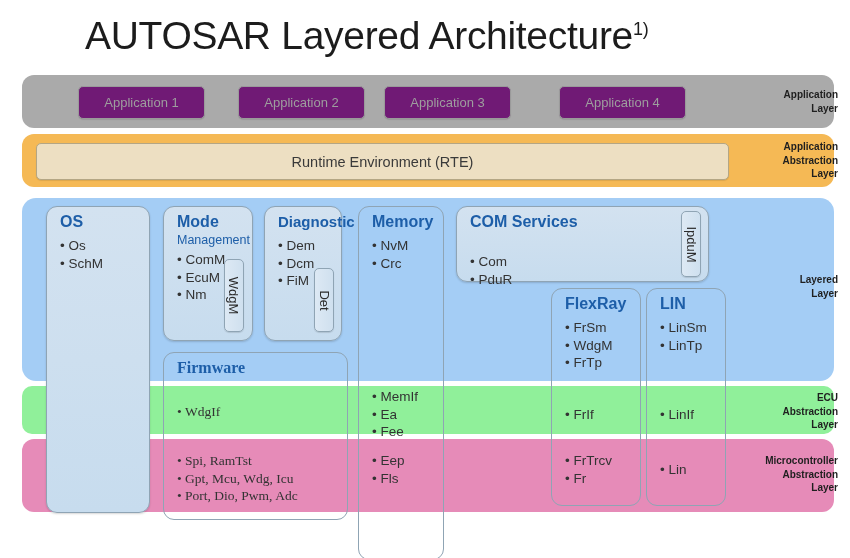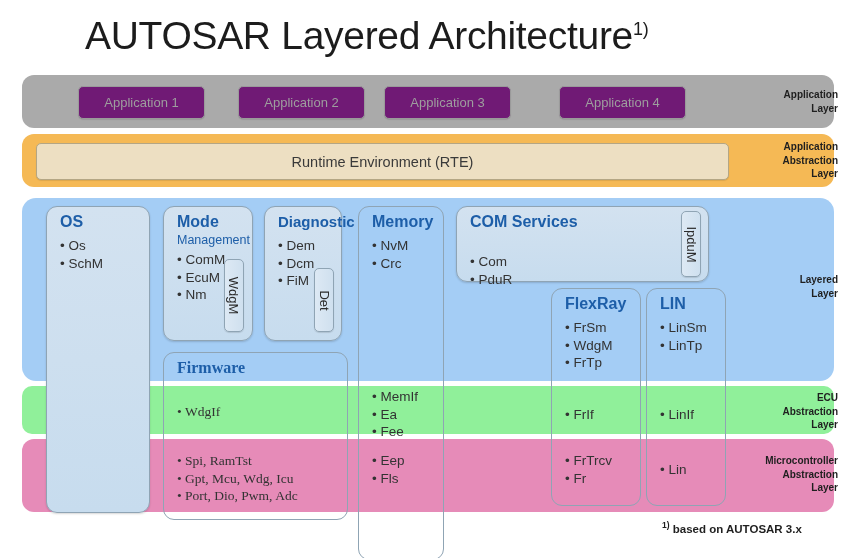--- a/index.html
+++ b/index.html
@@ -256,17 +256,14 @@
     <ul style="left:13px;top:50px;">
       <li>WdgIf</li>
     </ul>
     <ul style="left:13px;top:99px;">
       <li>Spi, RamTst</li>
       <li>Gpt, Mcu, Wdg, Icu</li>
       <li>Port, Dio, Pwm, Adc</li>
     </ul>
   </div>
 
-  <div class="footnote">
-    <span class="sup">1)</span><span> based on AUTOSAR 3.x</span>
-  </div>
 
 </div>
 
 </body></html>

